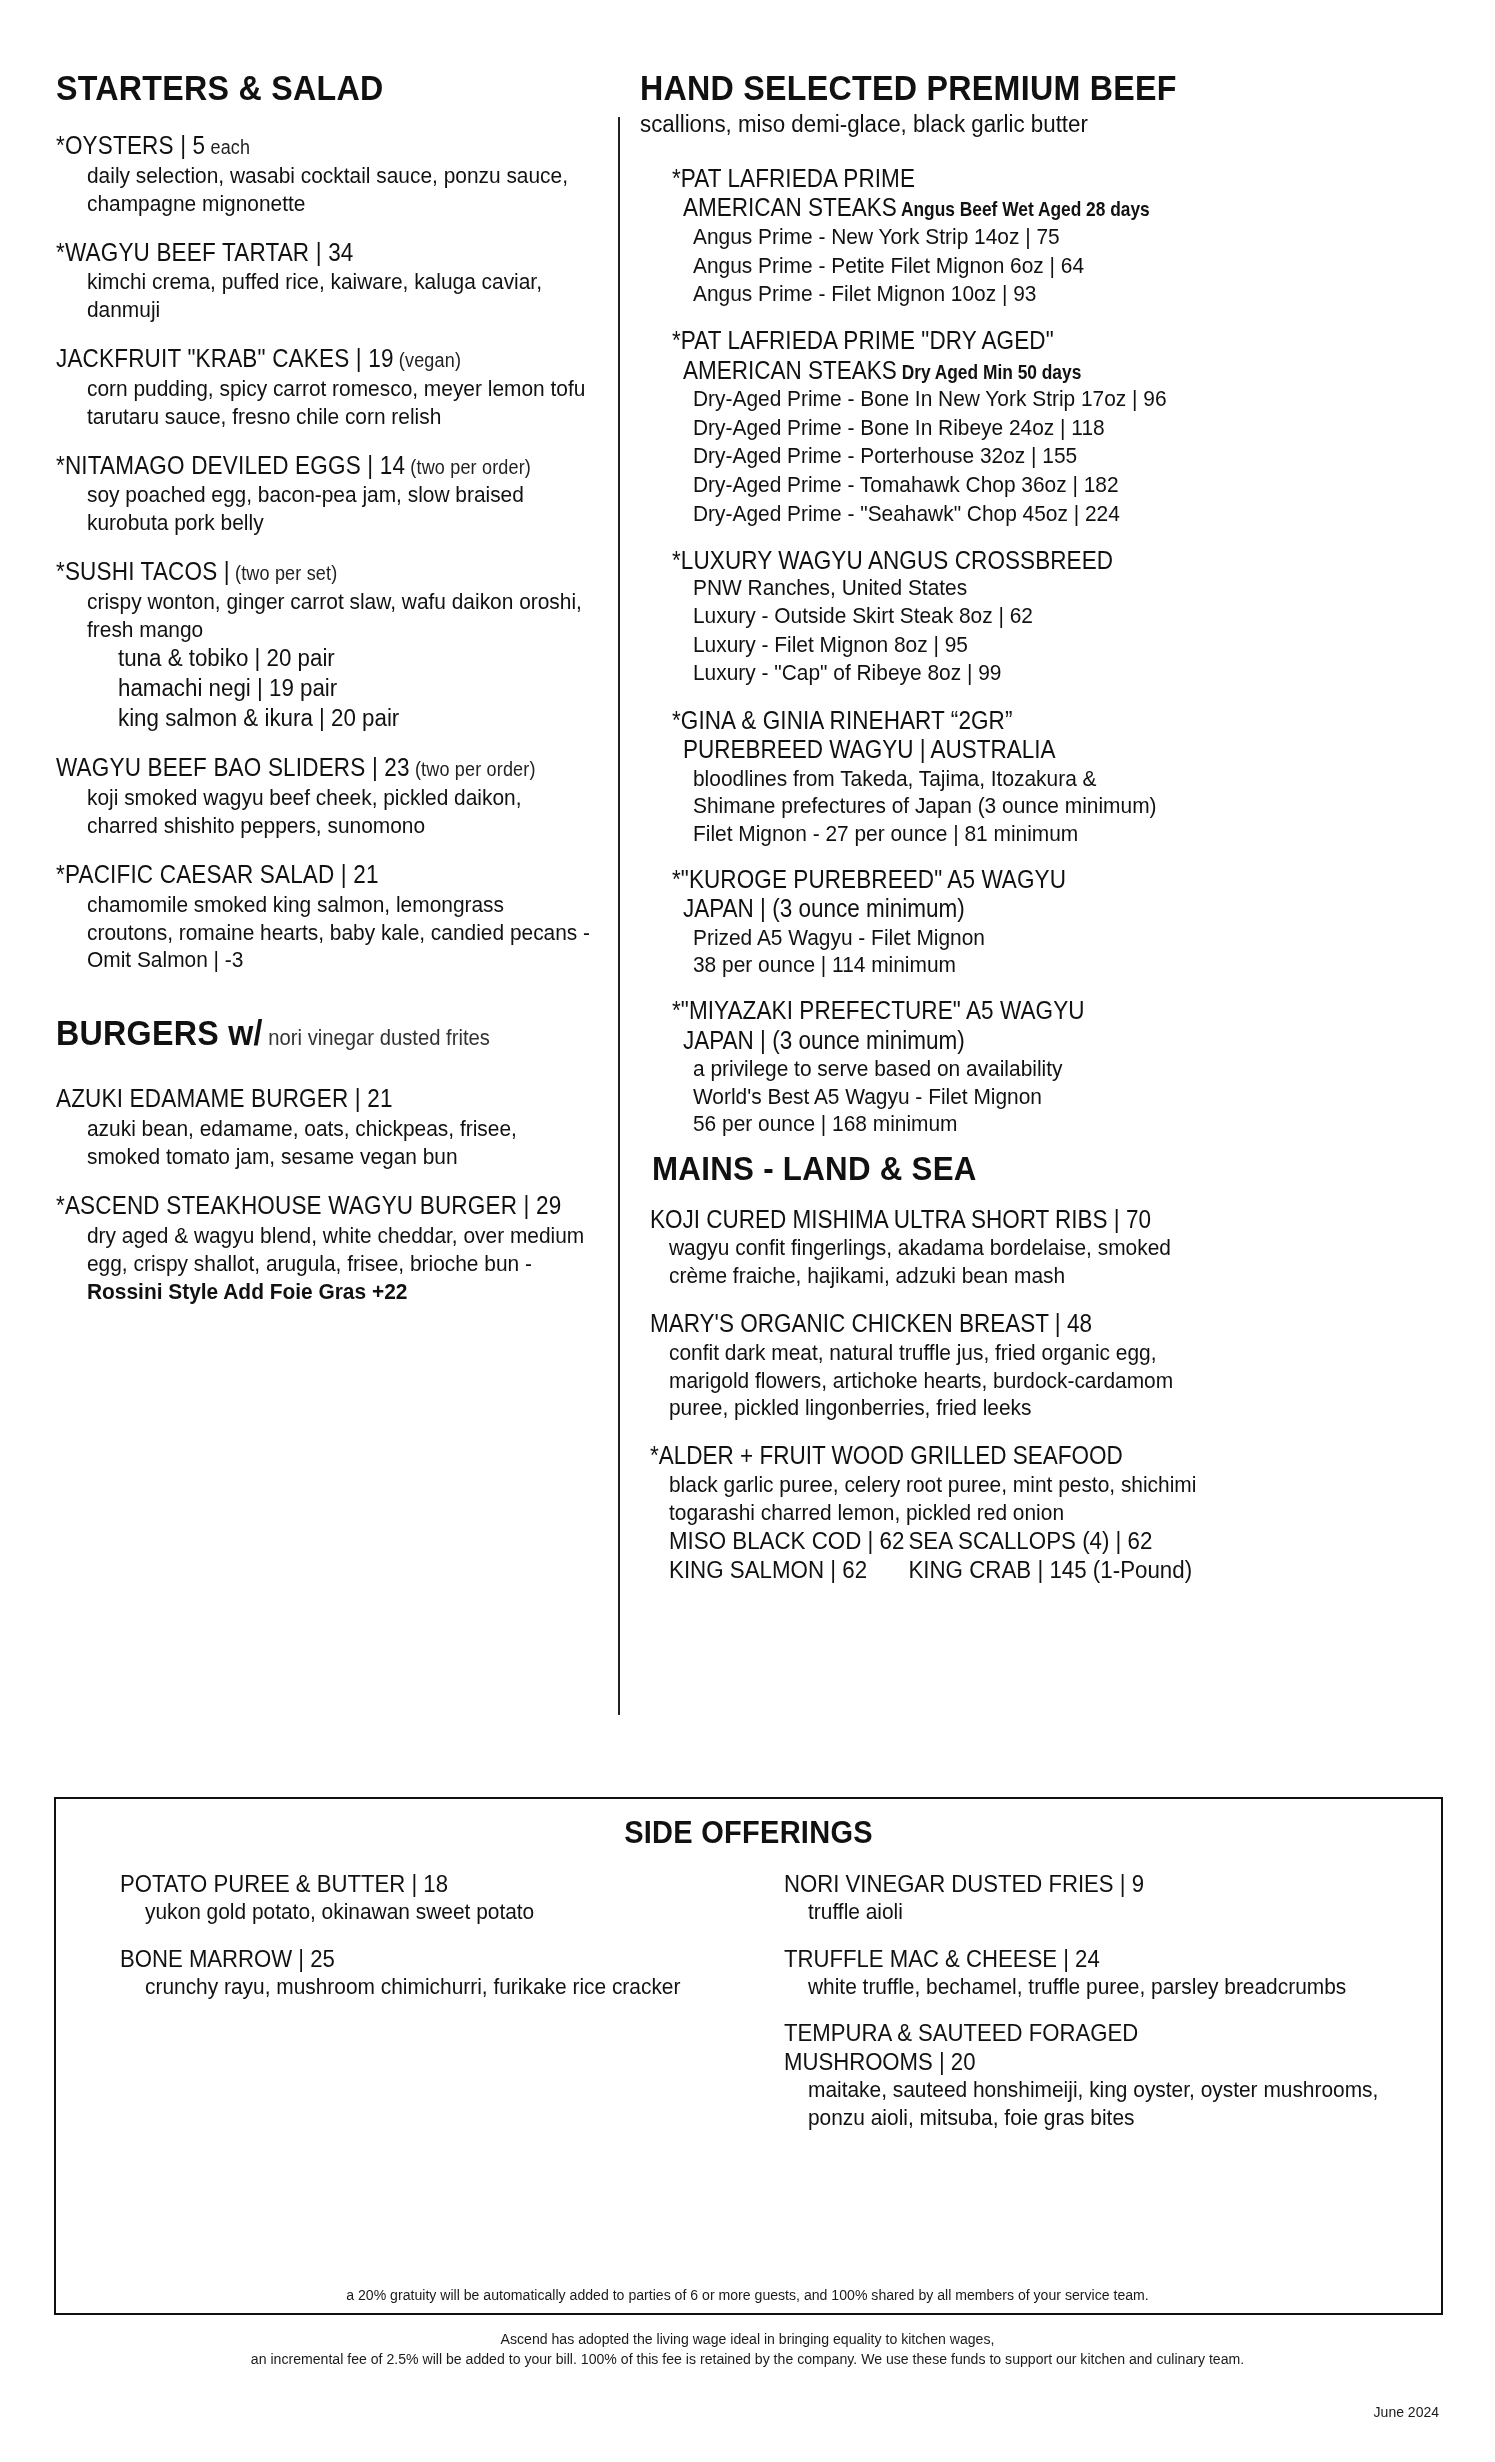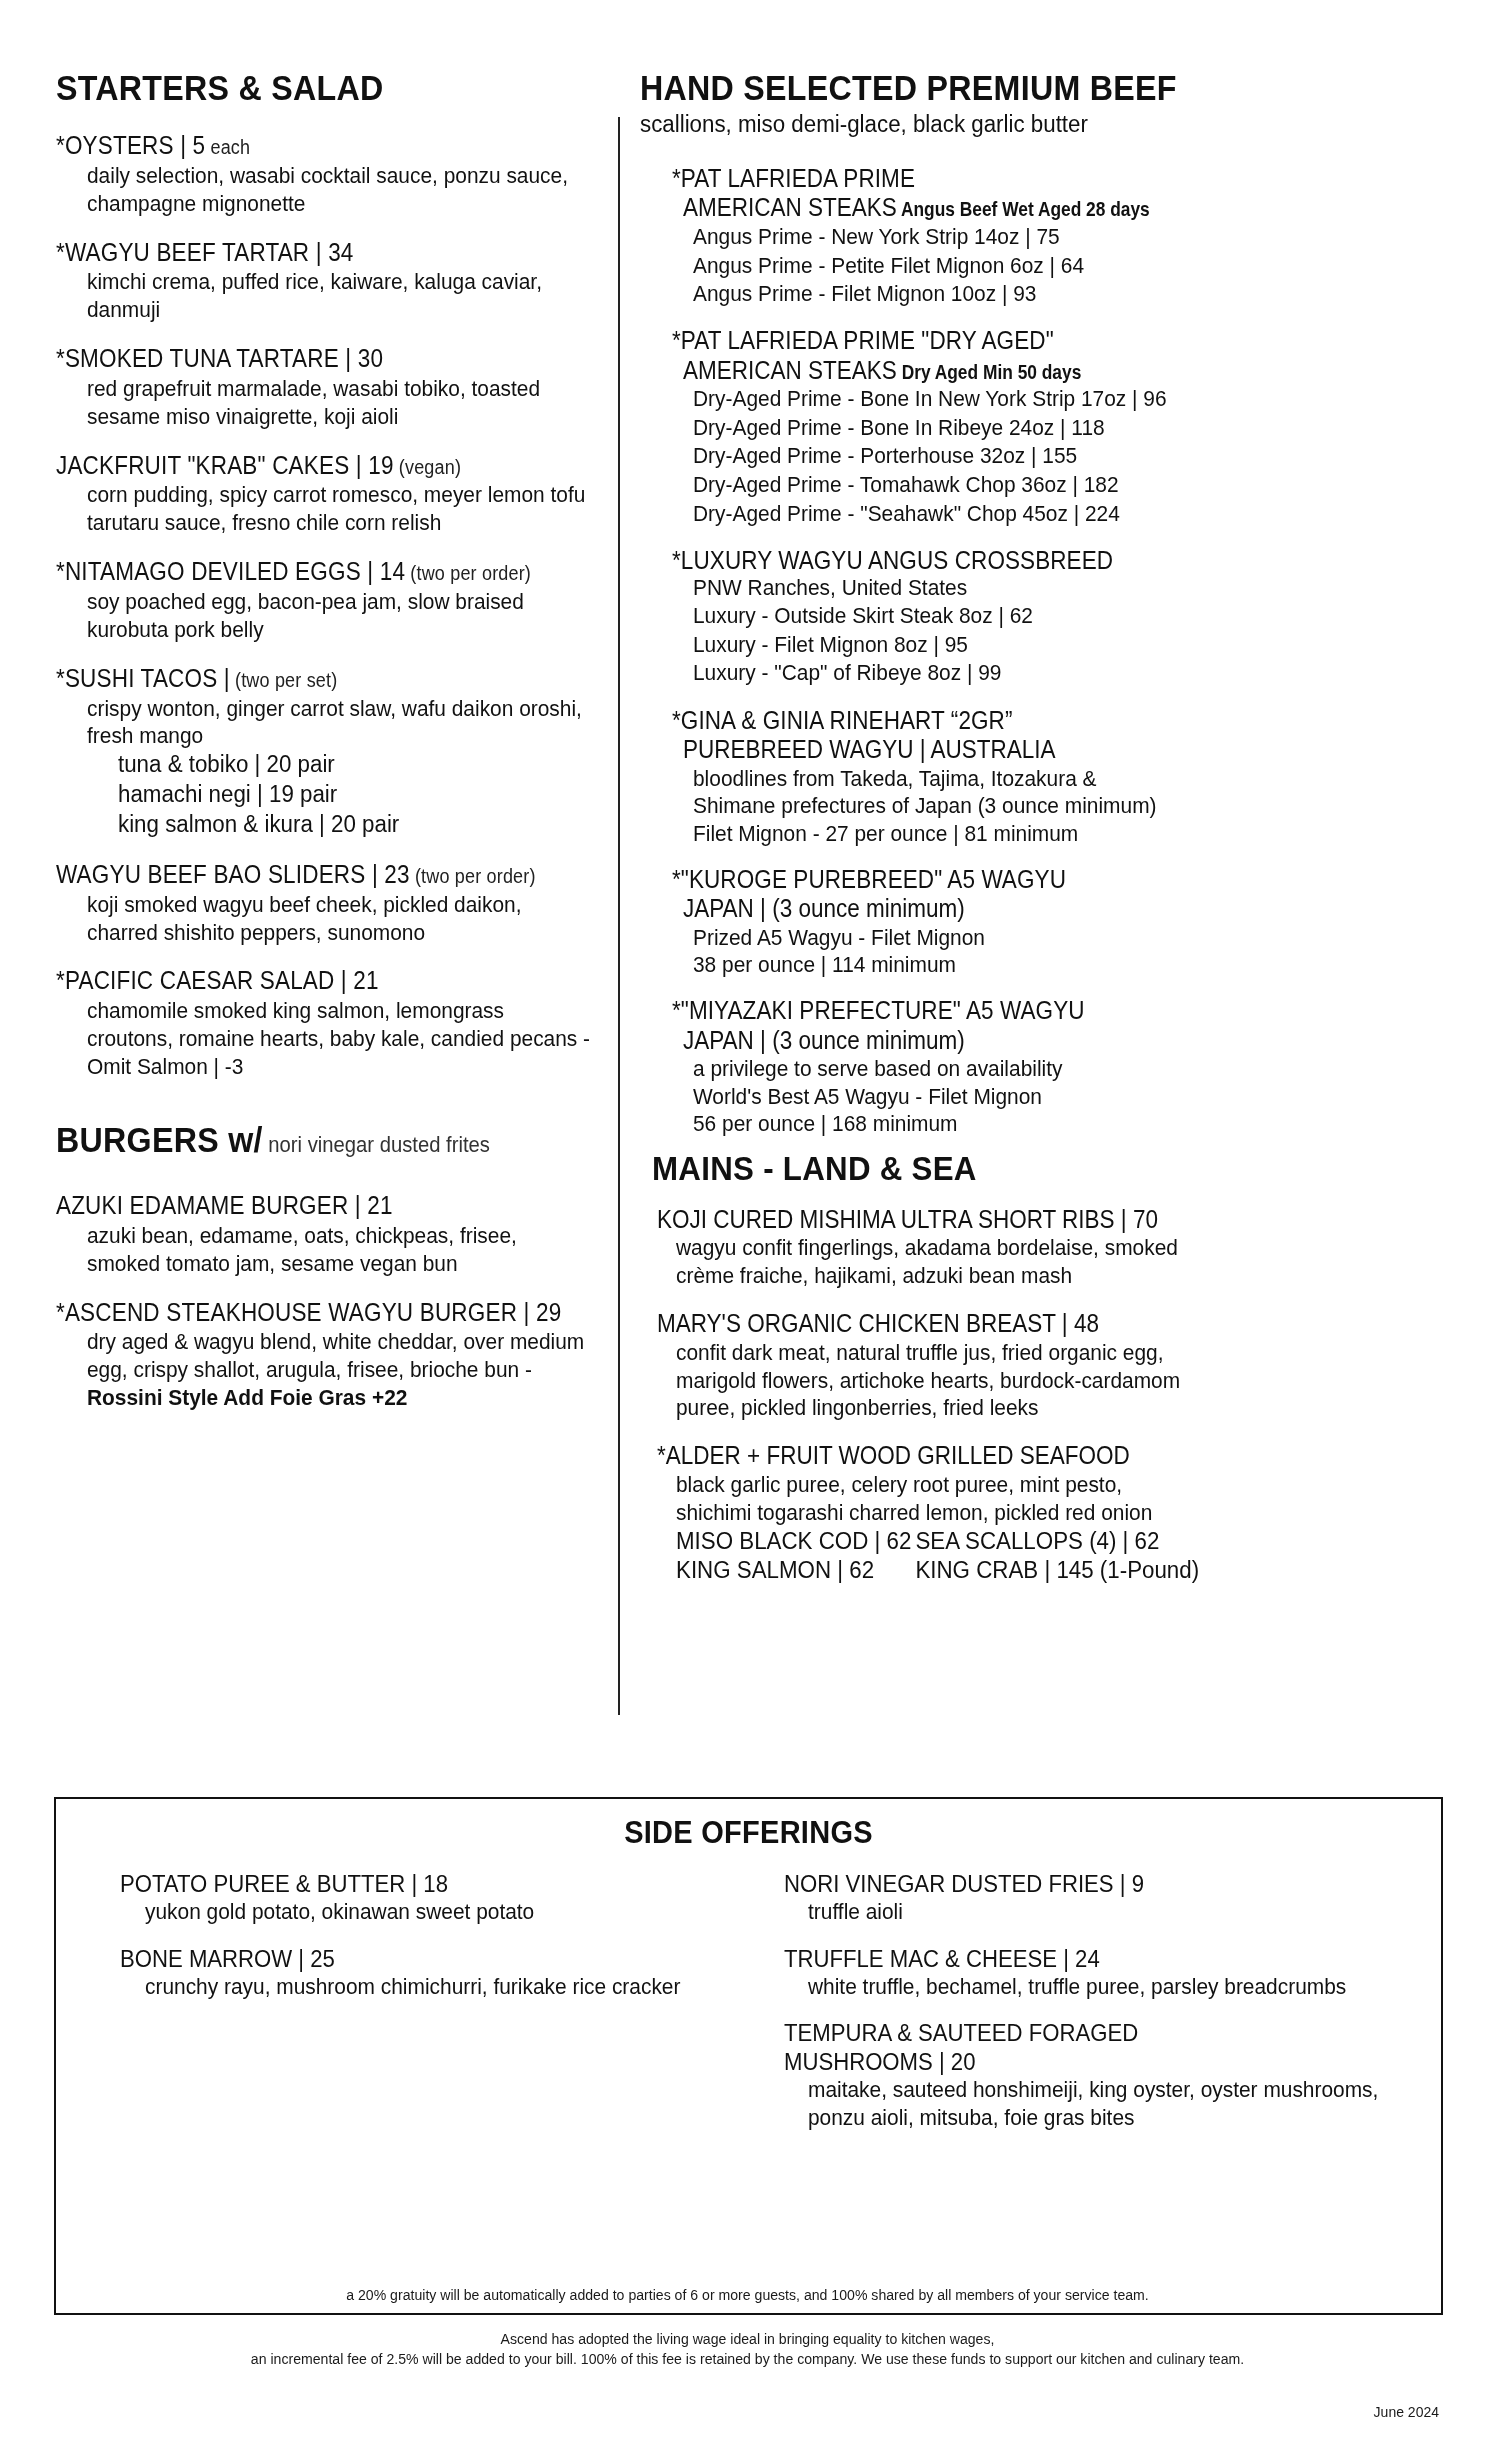--- a/index.html
+++ b/index.html
@@ -160,21 +160,21 @@
   .beef-note {
     font-size: 22px;
     line-height: 1.25;
     margin-left: 21px;
     transform: scaleX(0.95);
     transform-origin: left center;
   }
 
   
   .mains-wrap { margin-top: 10.6px; }
-  .mains-item { margin-left: 17px; margin-bottom: 19px; }
+  .mains-item { margin-left: 10px; margin-bottom: 19px; }
   .mains-title {
     font-size: 25px;
     line-height: 1.18;
     transform: scaleX(0.9);
     transform-origin: left center;
     white-space: nowrap;
   }
   .mains-desc {
     font-size: 22px;
     line-height: 1.27;
@@ -267,24 +267,20 @@
       <div class="item">
         <div class="item-title"><span>*OYSTERS | 5</span><span class="note"> each</span></div>
         <div class="item-desc">daily selection, wasabi cocktail sauce, ponzu sauce, champagne mignonette</div>
       </div>
 
       <div class="item">
         <div class="item-title"><span>*WAGYU BEEF TARTAR | 34</span><span class="note"></span></div>
         <div class="item-desc">kimchi crema, puffed rice, kaiware, kaluga caviar, danmuji</div>
       </div>
 
-      <div class="item">
-        <div class="item-title"><span>*SMOKED TUNA TARTARE | 30</span><span class="note"></span></div>
-        <div class="item-desc">red grapefruit marmalade, wasabi tobiko, toasted sesame miso vinaigrette, koji aioli</div>
-      </div>
 
       <div class="item">
         <div class="item-title"><span>JACKFRUIT "KRAB" CAKES | 19</span><span class="note"> (vegan)</span></div>
         <div class="item-desc">corn pudding, spicy carrot romesco, meyer lemon tofu tarutaru sauce, fresno chile corn relish</div>
       </div>
 
       <div class="item">
         <div class="item-title"><span>*NITAMAGO DEVILED EGGS | 14</span><span class="note"> (two per order)</span></div>
         <div class="item-desc">soy poached egg, bacon-pea jam, slow braised kurobuta pork belly</div>
       </div>

